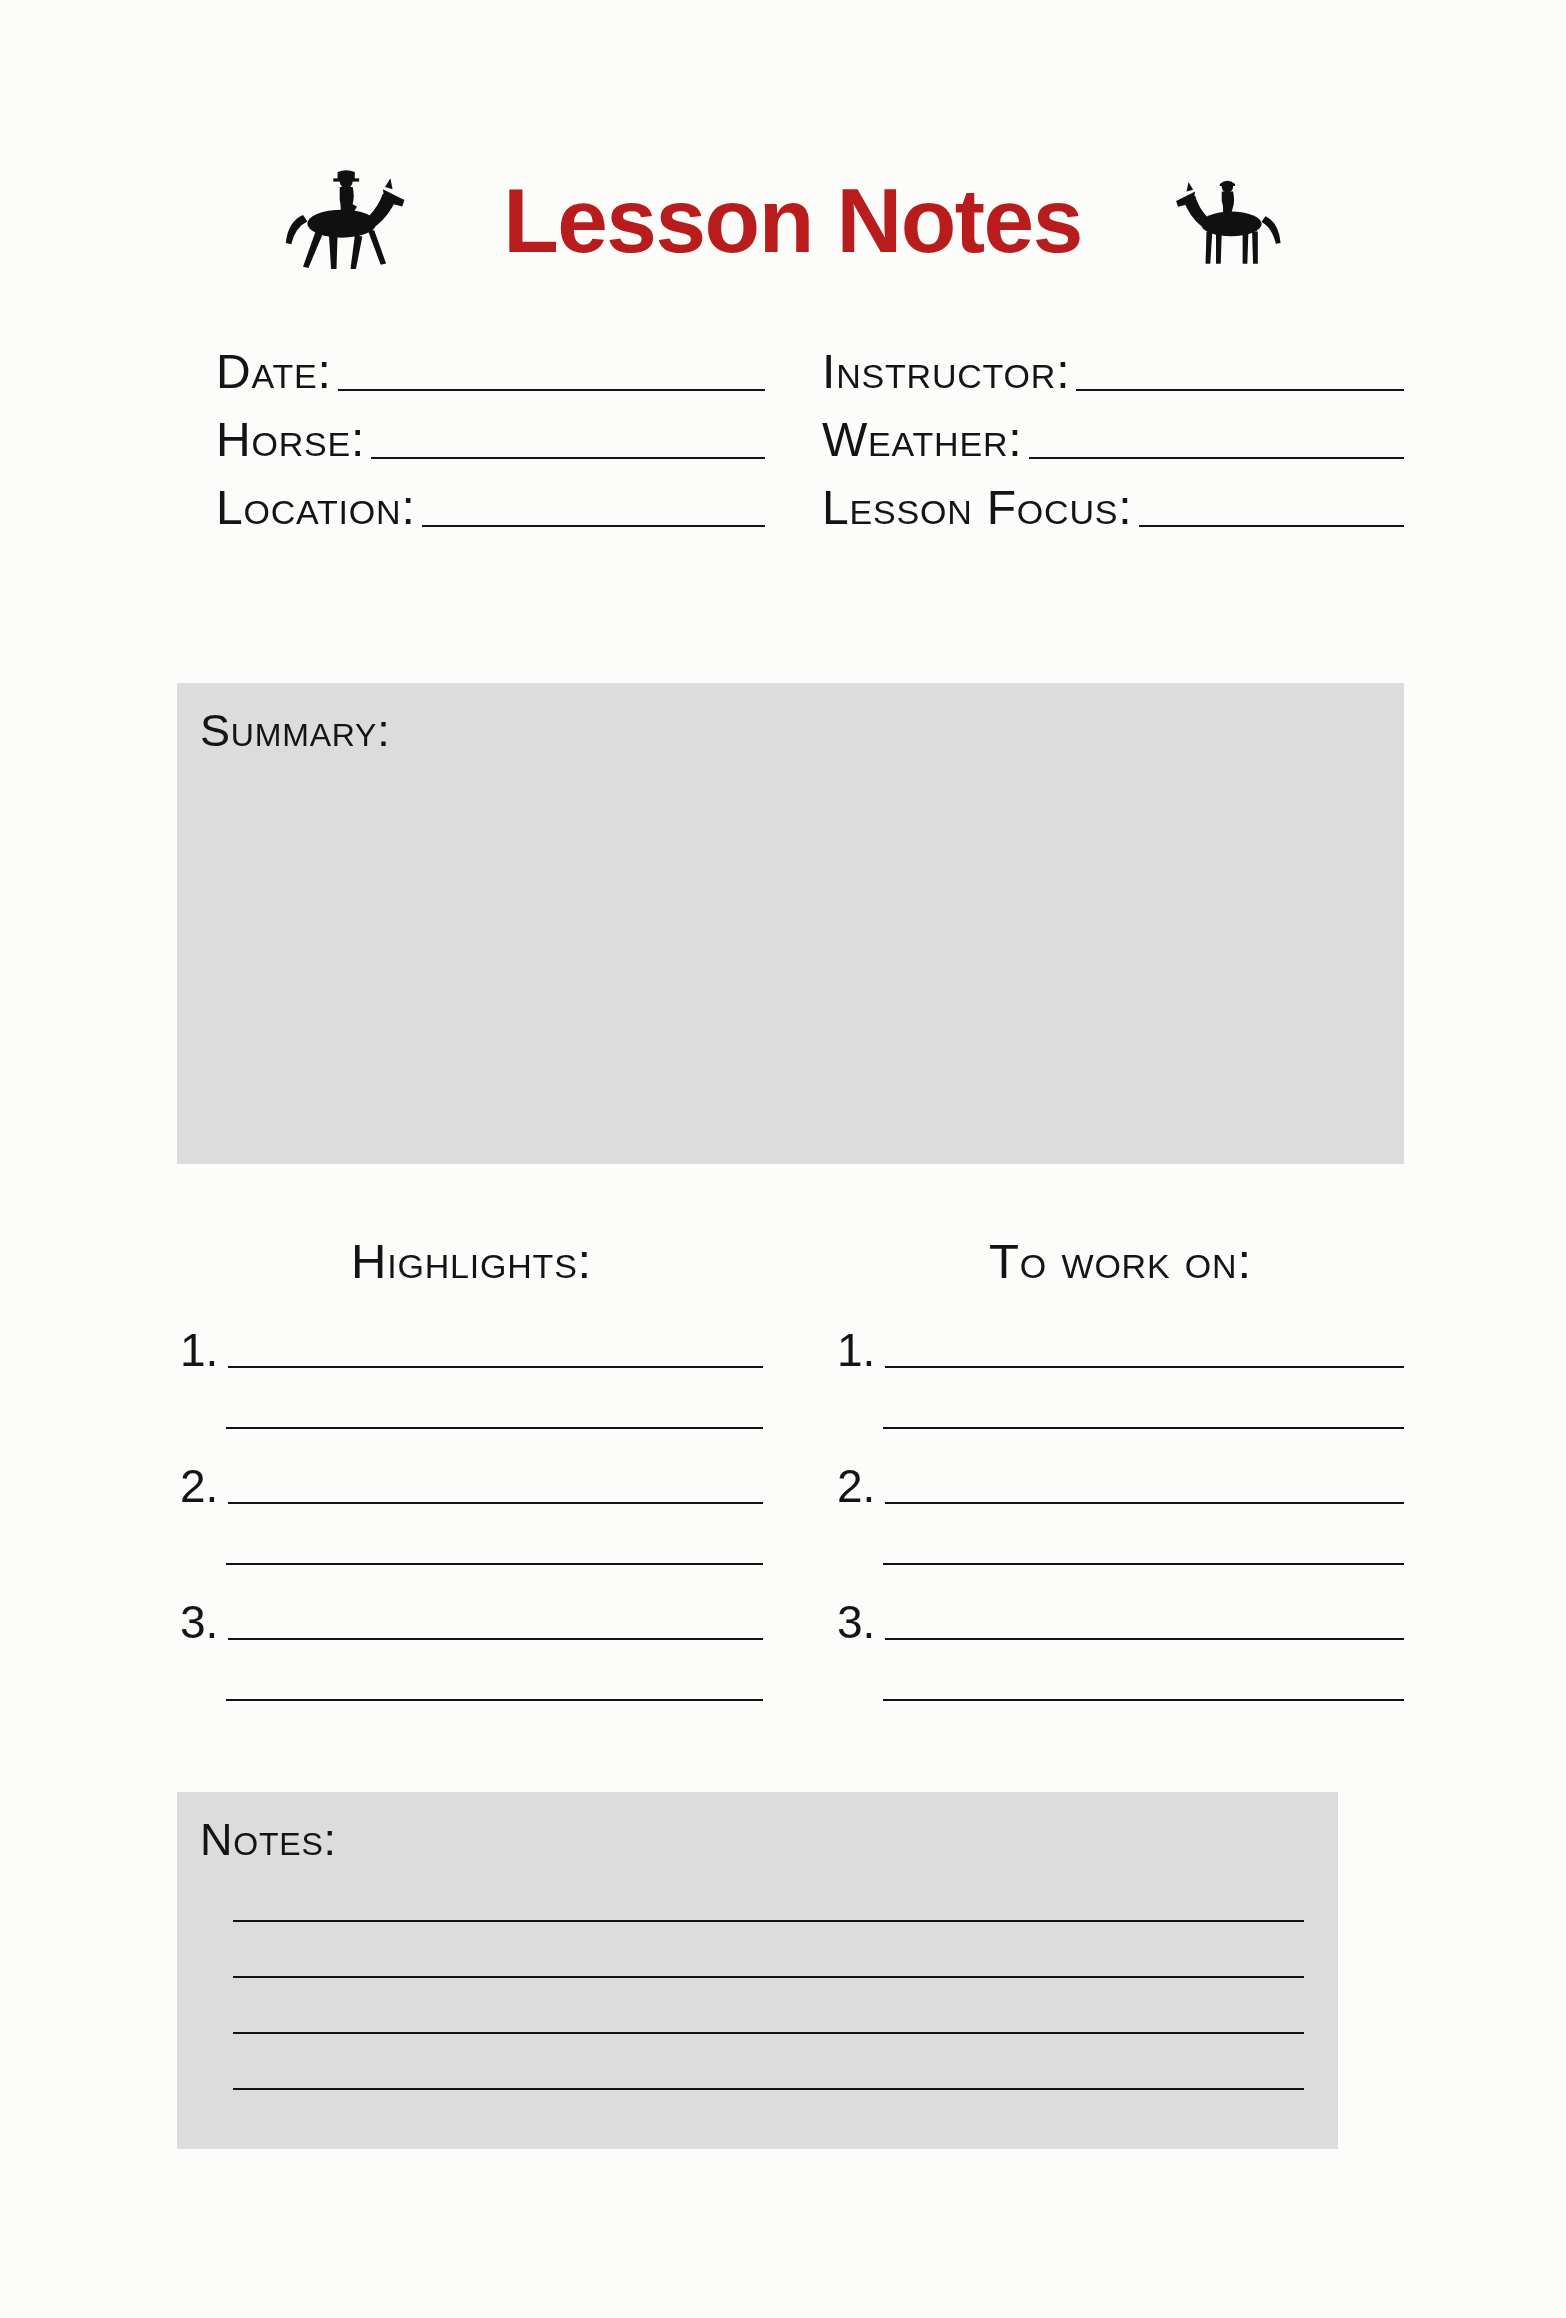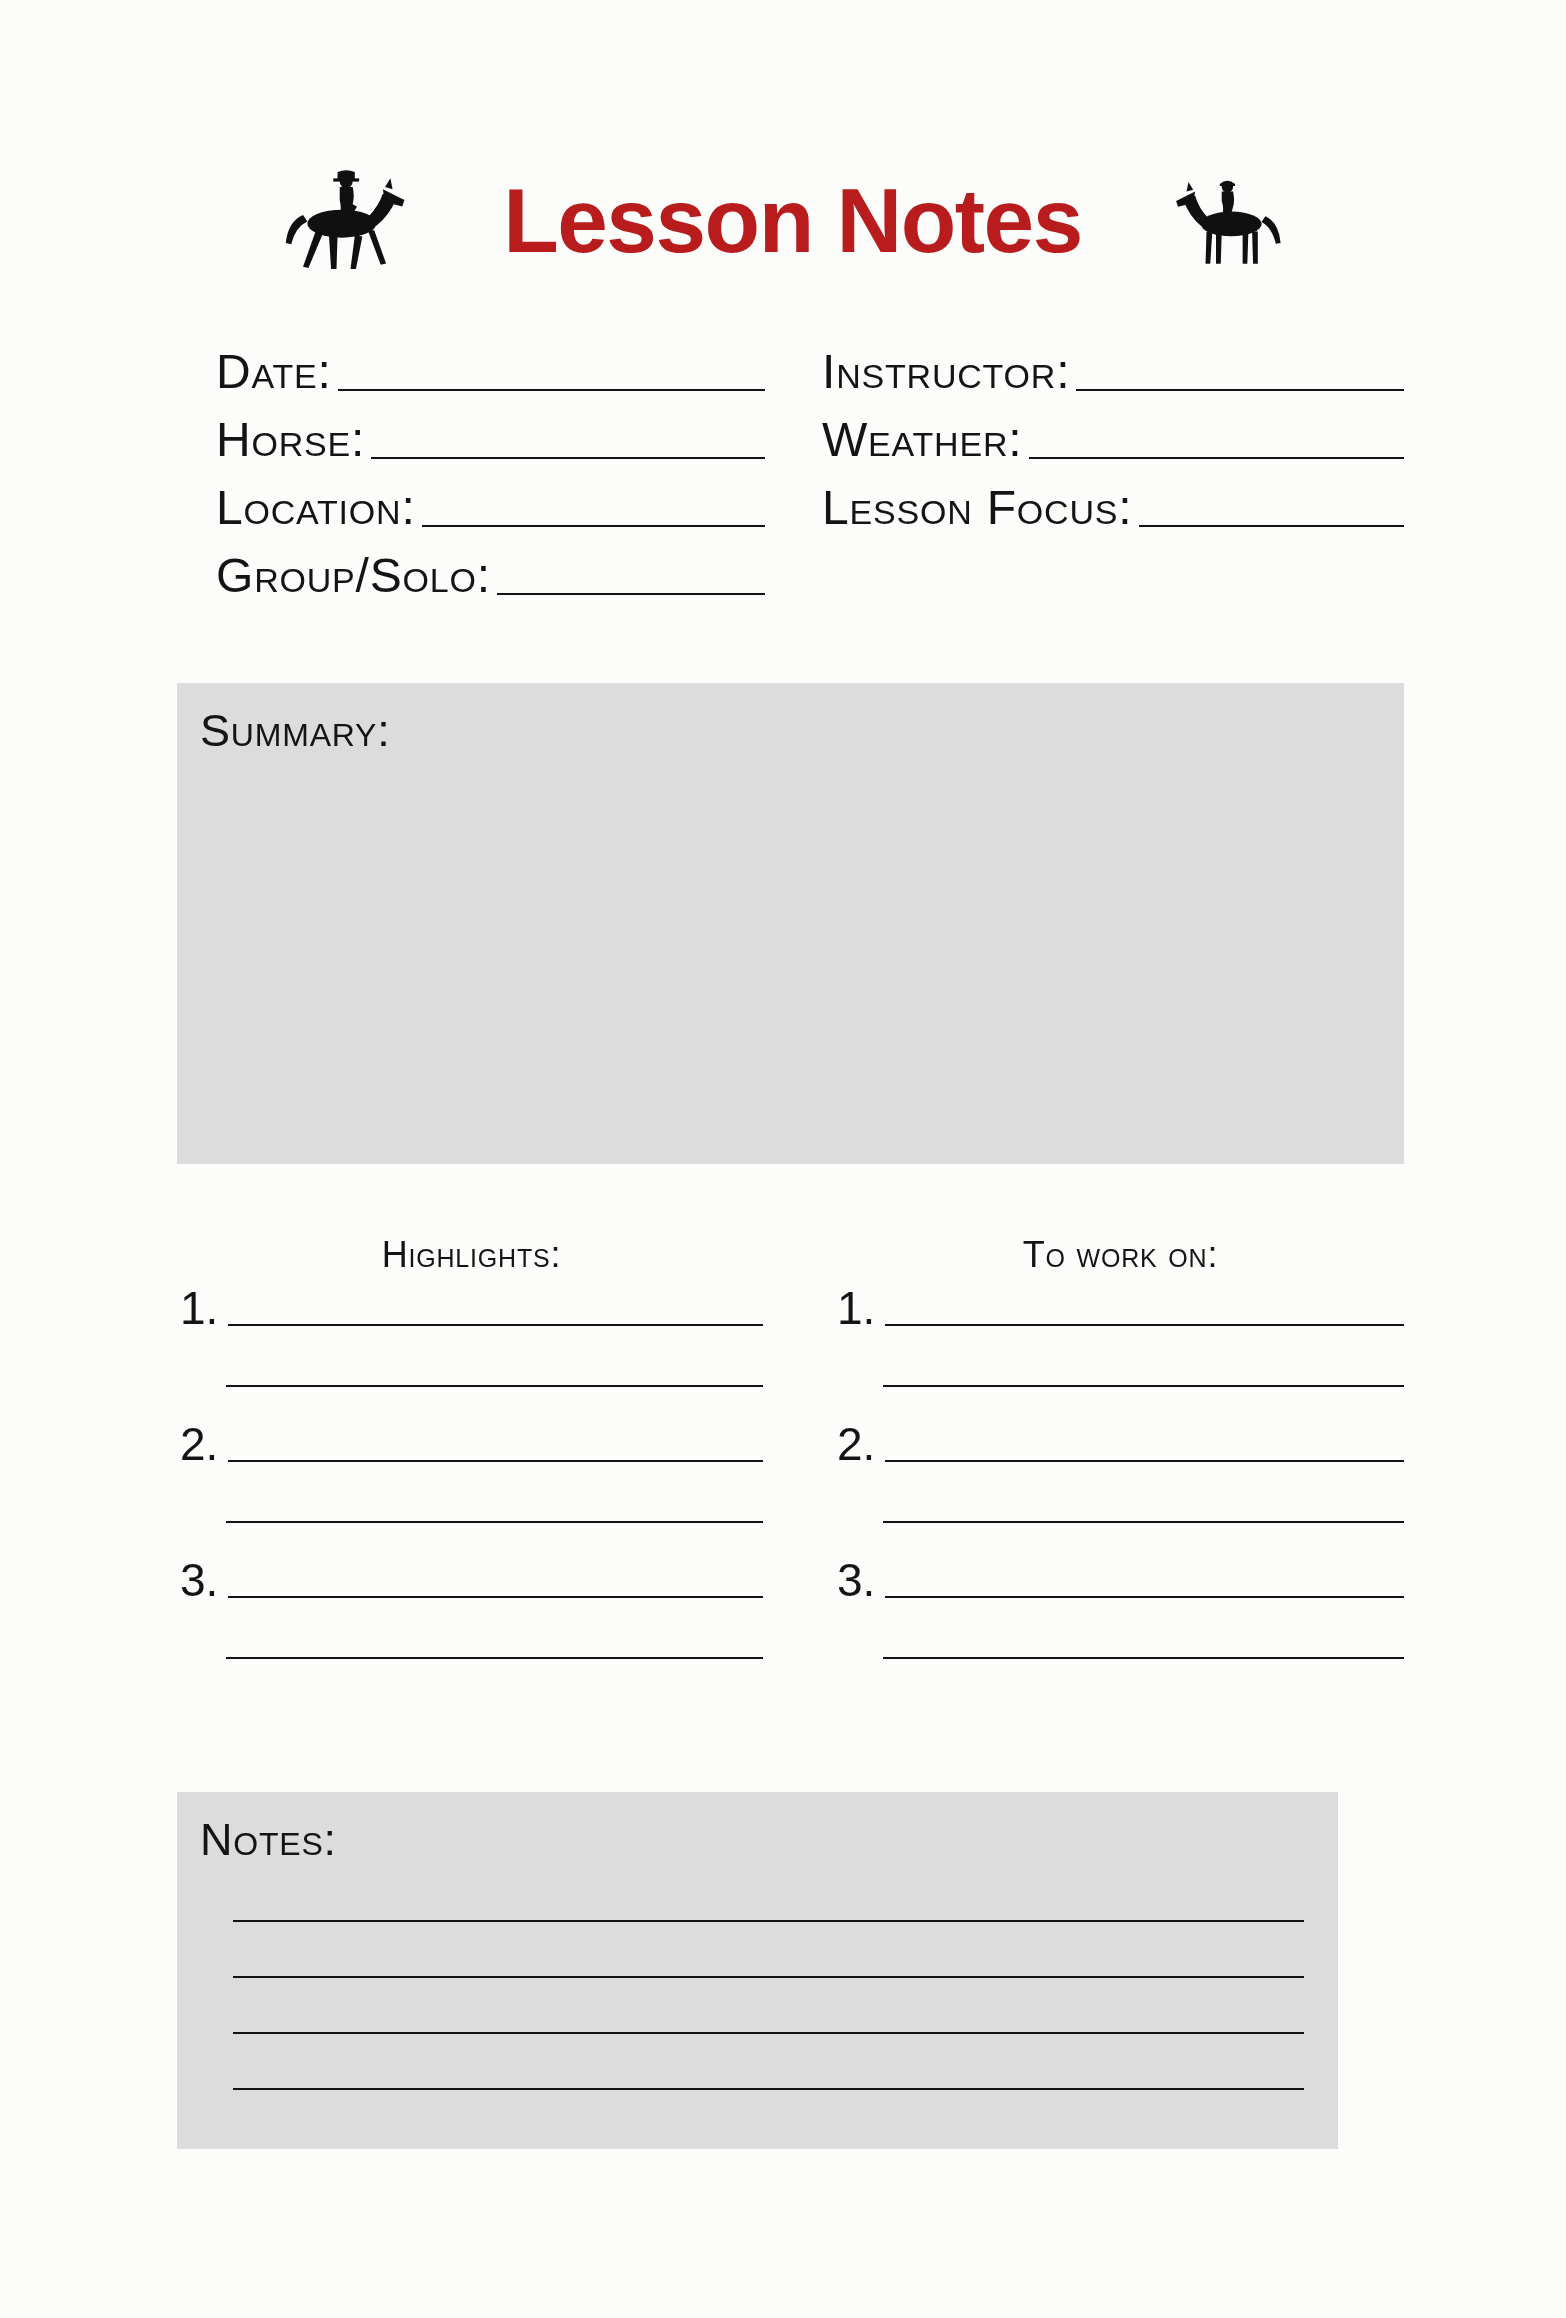--- a/index.html
+++ b/index.html
@@ -58,21 +58,21 @@
   .box-label { position:absolute; top:25px; left:23px; font-size:45px; }
 
   
   .lists {
     position:absolute; top:1237px; left:180px; width:1224px;
     display:flex;
   }
   .list-col.left  { width:583px; margin-right:74px; }
   .list-col.right { width:567px; }
   .list-heading {
-    text-align:center; font-size:36px; margin-bottom:10px;
+    text-align:center; font-size:49px; margin-bottom:39px;
   }
   .list-item { margin-bottom:32px; }
   .item-row { display:flex; align-items:flex-end; height:48px; }
   .item-num { font-size:46px; line-height:1; }
   .item-line {
     flex:1; border-bottom:2.3px solid #131313;
     margin-left:9.3px; margin-bottom:4.6px;
   }
   .item-line2 {
     border-bottom:2.3px solid #131313;
@@ -154,24 +154,20 @@
 
     <div class="field-row">
       <span class="field-label hand">Location:</span>
       <div class="field-line"></div>
     </div>
 
     <div class="field-row">
       <span class="field-label hand">Lesson Focus:</span>
       <div class="field-line"></div>
     </div>
-    <div class="field-row">
-      <span class="field-label hand">Group/Solo:</span>
-      <div class="field-line"></div>
-    </div>
 
   </div>
 
   <div class="gray-box summary-box">
     <span class="box-label hand">Summary:</span>
   </div>
 
   <div class="lists">
 
     <div class="list-col left">

